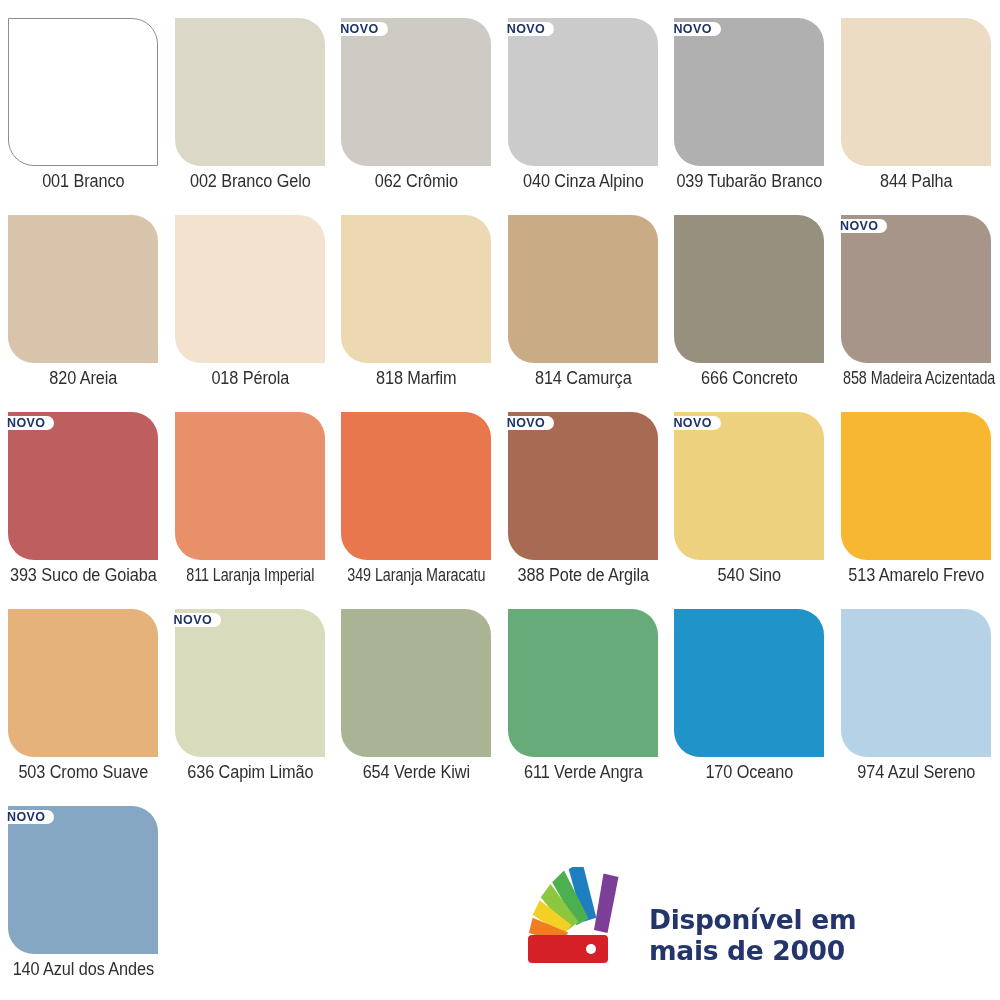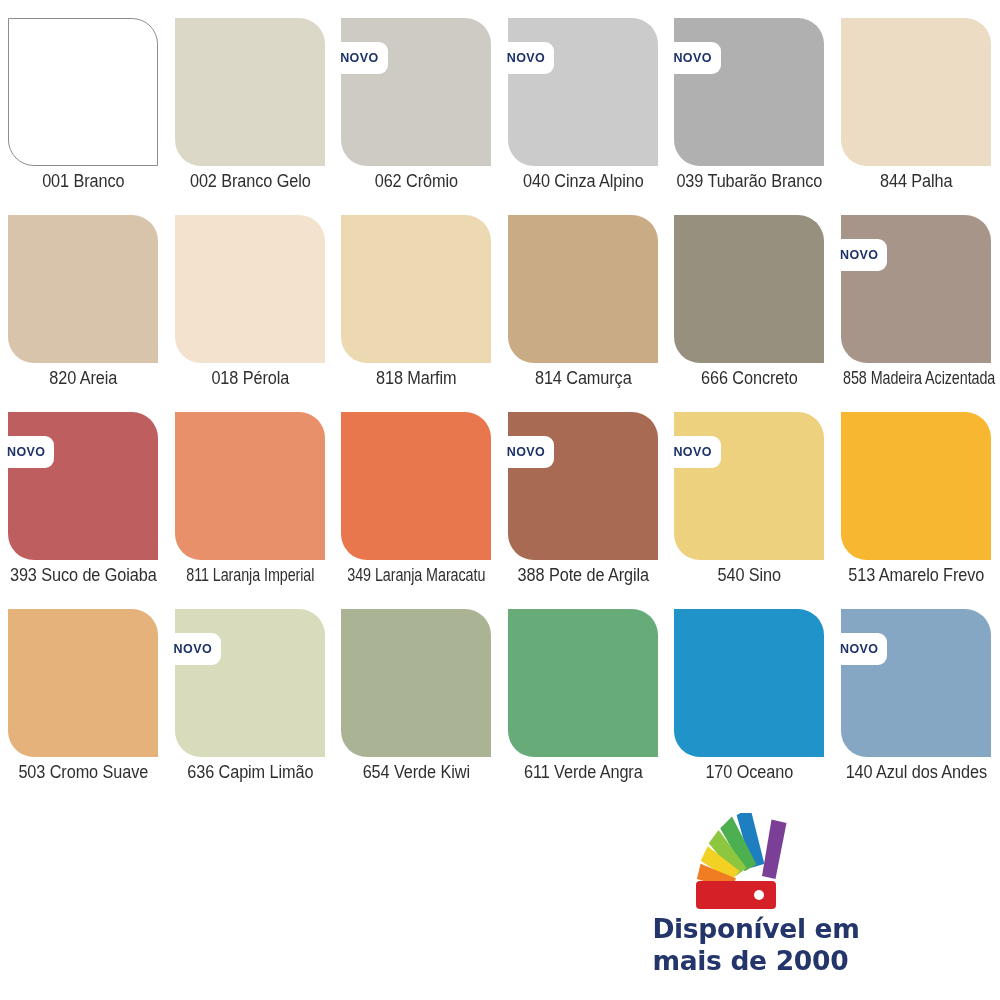--- a/index.html
+++ b/index.html
@@ -53,22 +53,22 @@
 
   .swatch-chip.outlined {
     border: 1px solid #8d8d8d;
     width: 148px;
     height: 146px;
   }
 
   .novo-badge {
     position: absolute;
     left: 0px;
-    top: 42px;
-    height: 32px;
+    top: 22px;
+    height: 14px;
     padding: 0 9px 0 7px;
     display: flex;
     align-items: center;
     background: #ffffff;
     border-radius: 0 9px 9px 0;
     font-family: "Liberation Sans", "DejaVu Sans", sans-serif;
     font-size: 12.5px;
     font-weight: bold;
     letter-spacing: 0.4px;
     color: #1d3269;
@@ -94,26 +94,25 @@
 
   .swatch-label.tight {
     transform: scaleX(0.82);
     font-size: 17.5px;
   }
 
   
   .fan-logo {
     position: absolute;
     left: 527px;
-    top: 813px;
+    top: 862px;
     width: 440px;
     height: 105px;
     display: flex;
-    align-items: center;
-    flex-direction: column;
+    align-items: flex-end;
   }
 
   .fan-icon {
     width: 104px;
     height: 100px;
     flex: 0 0 auto;
   }
 
   .fan-text {
     margin-left: 18px;
@@ -224,20 +223,24 @@
         <div class="swatch-chip" style="background: rgb(170, 180, 148);"></div>
         <div class="swatch-label">654 Verde Kiwi</div>
       </div>
       <div class="swatch-cell">
         <div class="swatch-chip" style="background: rgb(103, 171, 121);"></div>
         <div class="swatch-label">611 Verde Angra</div>
       </div>
       <div class="swatch-cell">
         <div class="swatch-chip" style="background: rgb(32, 147, 201);"></div>
         <div class="swatch-label">170 Oceano</div>
+      </div>
+      <div class="swatch-cell">
+        <div class="swatch-chip" style="background: rgb(181, 210, 230);"></div>
+        <div class="swatch-label">974 Azul Sereno</div>
       </div>
       <div class="swatch-cell">
         <div class="swatch-chip" style="background: rgb(133, 167, 196);"></div>
         <div class="novo-badge">NOVO</div>
         <div class="swatch-label">140 Azul dos Andes</div>
       </div>
     </div>
 
   <div class="fan-logo">
     <svg class="fan-icon" viewBox="0 0 104 100" xmlns="http://www.w3.org/2000/svg">

